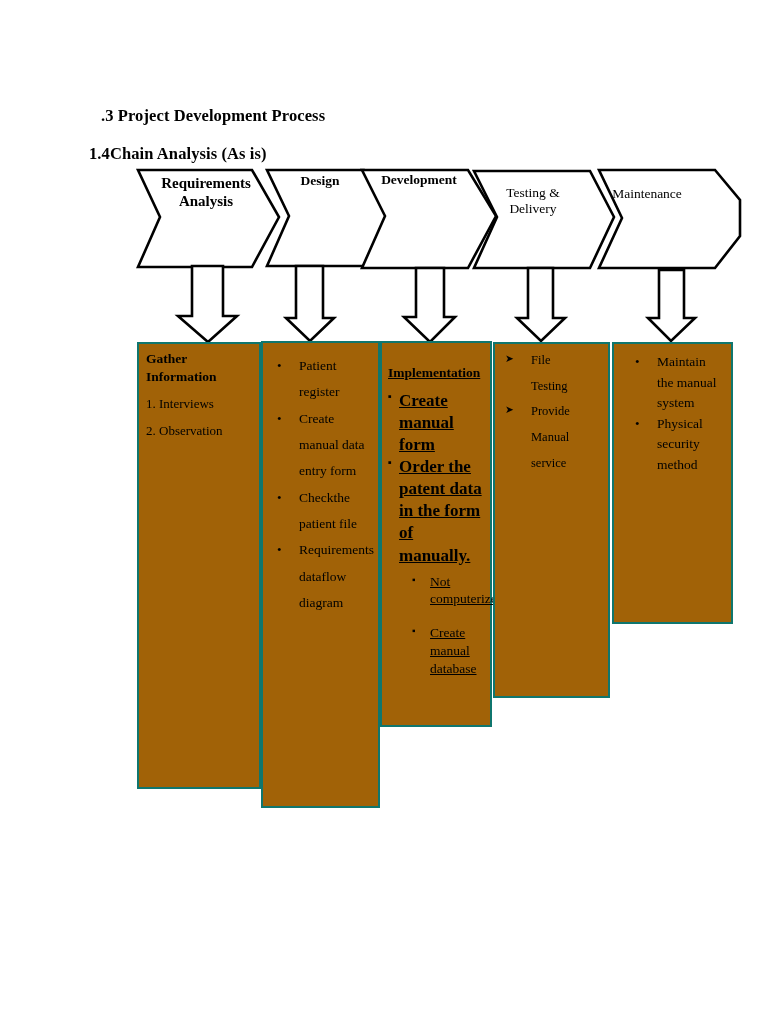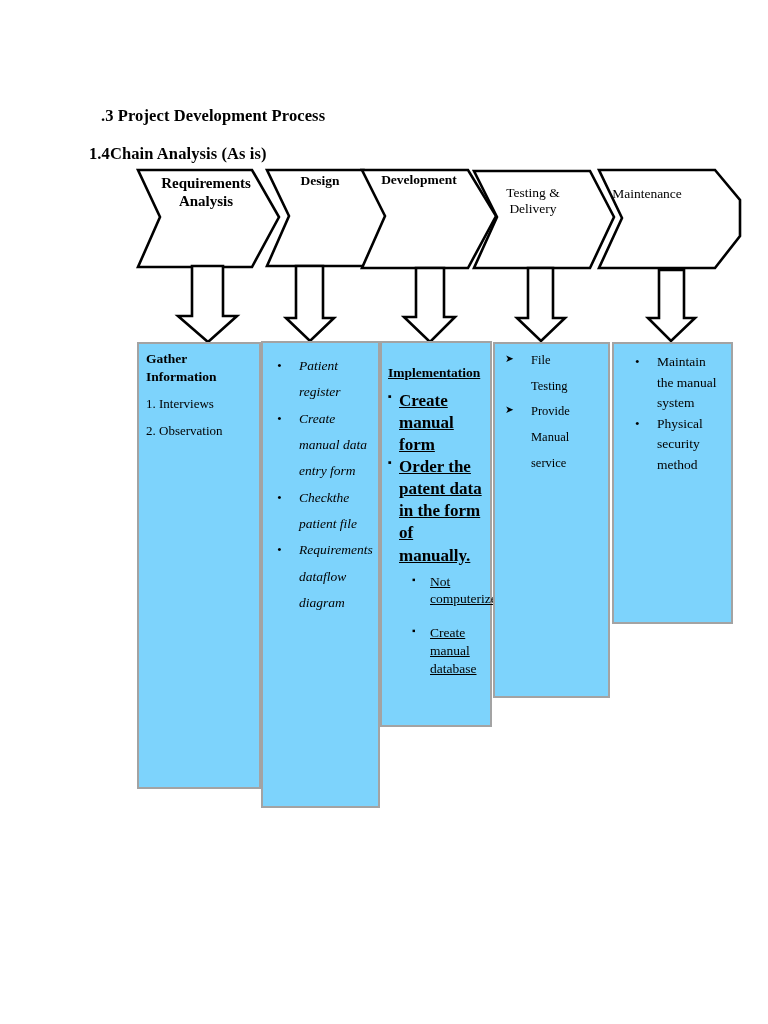--- a/index.html
+++ b/index.html
@@ -42,22 +42,22 @@
     line-height: 1.18;
     font-size: 13.5px;
   }
   .chev-label.bold { font-weight: bold; }
   .chev-label.small { font-size: 15px; }
 
   
   .cbox {
     position: absolute;
     box-sizing: border-box;
-    border: 2px solid #a3a3a3;
-    background: #7dd3fc;
+    border: 2px solid #0f766e;
+    background: #a16207;
   }
   .cbox-inner {
     padding: 6px 7px 4px 7px;
   }
 
   .bx-title {
     font-weight: bold;
     font-size: 13.5px;
     line-height: 1.34;
     margin: 0 0 2px 0;
@@ -203,21 +203,21 @@
 
 <div class="cbox" style="left:137px; top:342px; width:124px; height:447px;">
   <div class="cbox-inner">
     <div class="bx-title">Gather Information</div>
     <div class="num-line">1. Interviews</div>
     <div class="num-line">2. Observation</div>
   </div>
 </div>
 
 <div class="cbox" style="left:261px; top:341px; width:119px; height:467px;">
-  <div class="cbox-inner" style="padding:8px 6px 4px 0;font-style:italic;">
+  <div class="cbox-inner" style="padding:8px 6px 4px 0;">
     <ul class="round">
       <li>Patient register</li>
       <li>Create manual data entry form</li>
       <li>Checkthe patient file</li>
       <li>Requirements dataflow diagram</li>
     </ul>
   </div>
 </div>
 
 <div class="cbox" style="left:380px; top:341px; width:112px; height:386px;">

